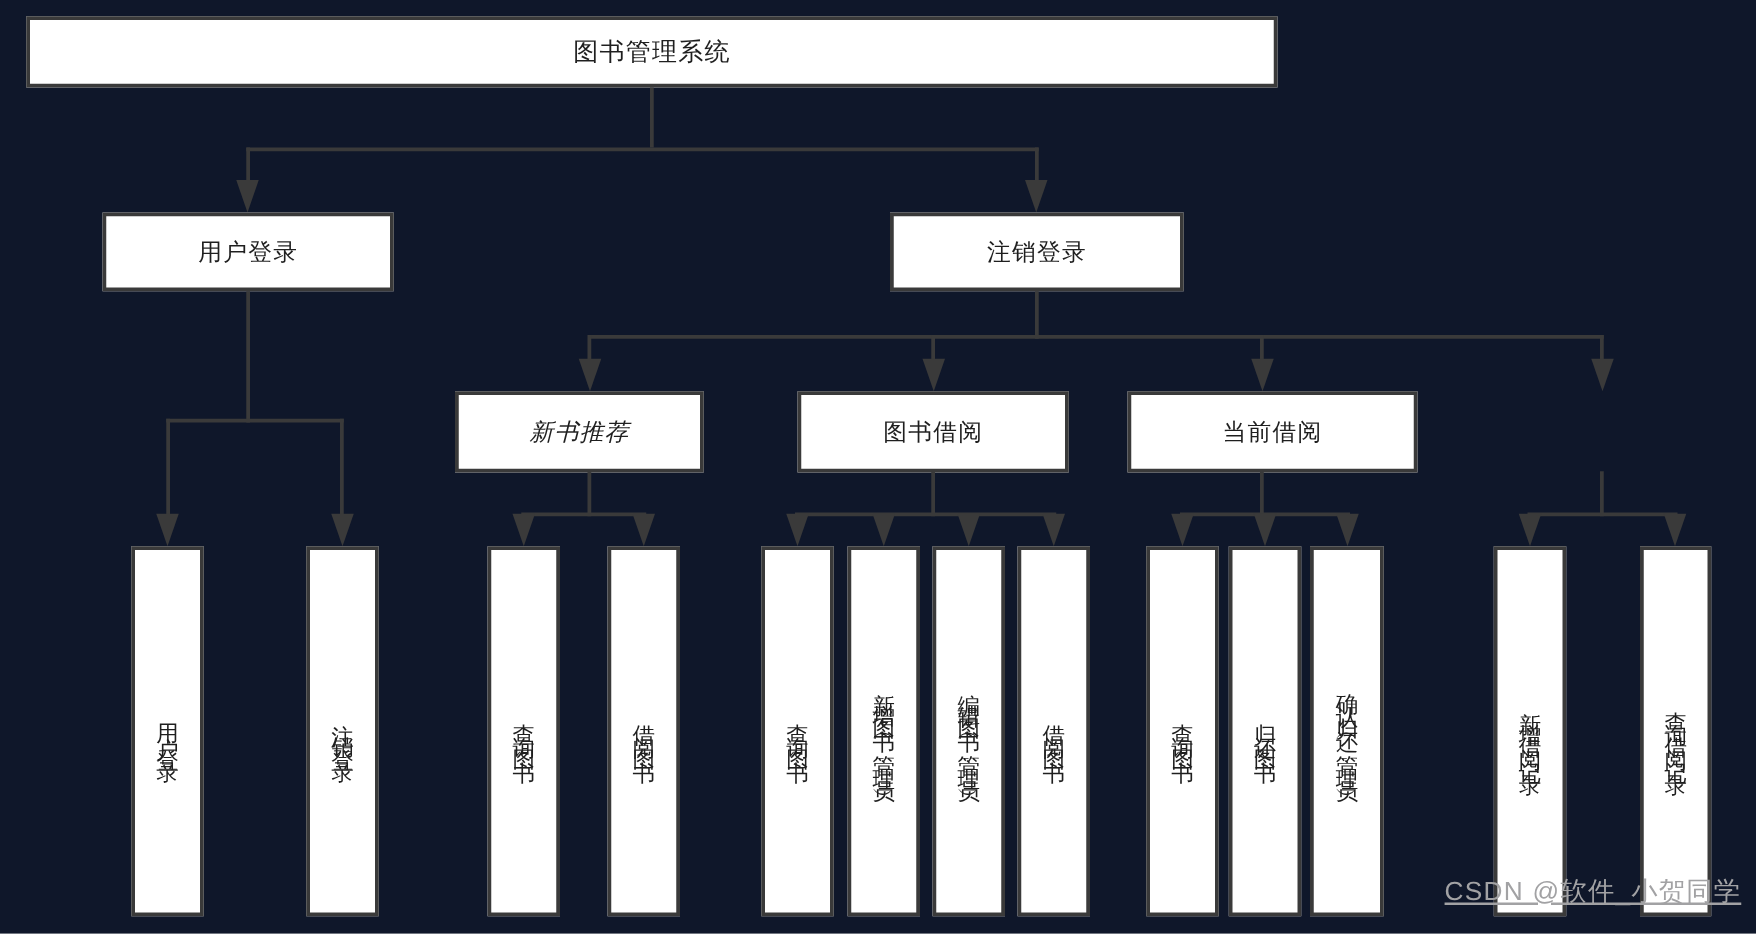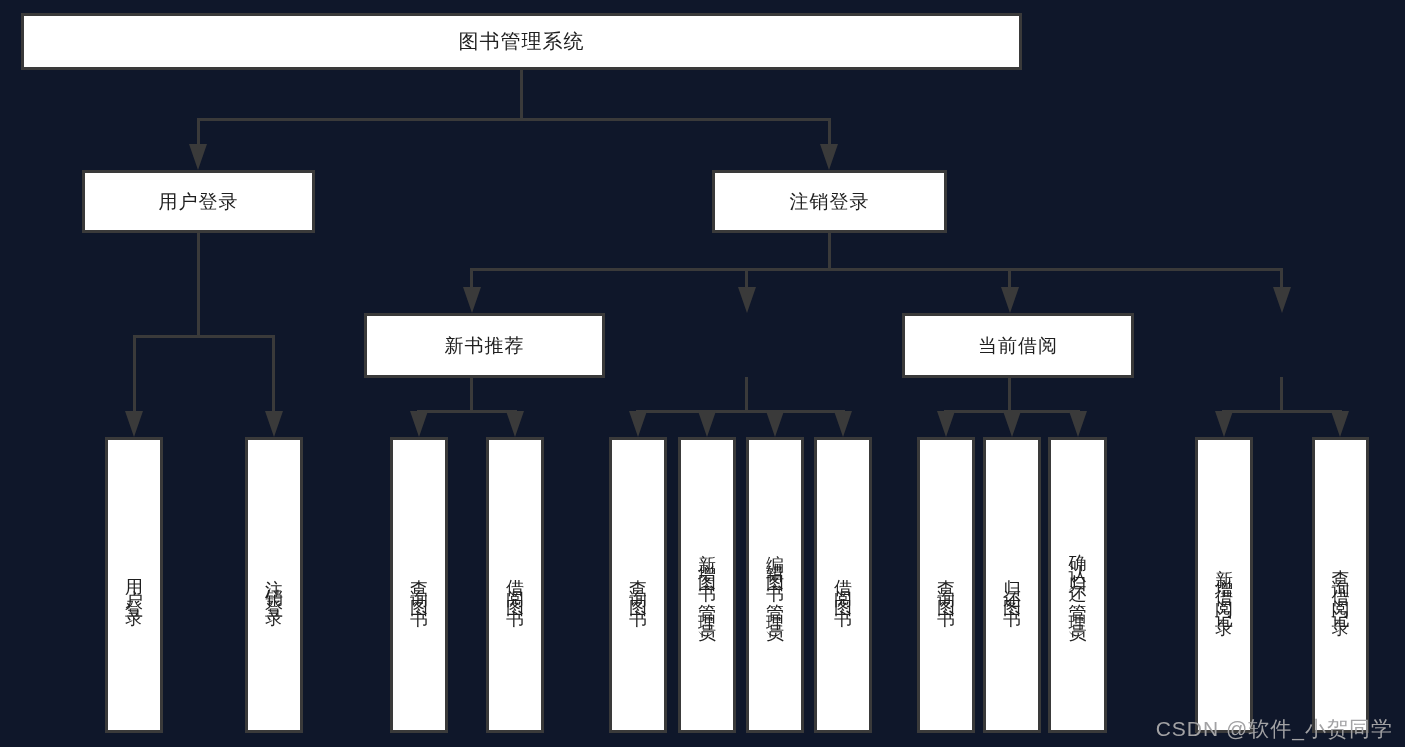--- a/index.html
+++ b/index.html
@@ -42,25 +42,26 @@
   .arrow-down {
     position: absolute;
     width: 0; height: 0;
     border-left: 9px solid transparent;
     border-right: 9px solid transparent;
     border-top: 26px solid #3a3a3a;
   }
   .watermark {
     position: absolute;
     right: 12px;
-    bottom: 4px;
+    bottom: 20px;
     font-size: 21px;
     color: #a2a2a4;
     letter-spacing: 1px;
     z-index: 10;
+    text-decoration: underline;
   }
 </style>
 </head>
 <body>
 
 <div class="canvas">
 
   <div class="box h-label root-box" style="left:21px; top:13px; width:1001px; height:57px;">
     <span>图书管理系统</span>
   </div>
@@ -90,22 +91,25 @@
   <div class="hline" style="left:471px; top:268px; width:812px;"></div>
   <div class="vline" style="left:470px; top:268px; height:21px;"></div>
   <div class="vline" style="left:745px; top:268px; height:21px;"></div>
   <div class="vline" style="left:1008px; top:268px; height:21px;"></div>
   <div class="vline" style="left:1280px; top:268px; height:21px;"></div>
   <div class="arrow-down" style="left:463px; top:287px;"></div>
   <div class="arrow-down" style="left:738px; top:287px;"></div>
   <div class="arrow-down" style="left:1001px; top:287px;"></div>
   <div class="arrow-down" style="left:1273px; top:287px;"></div>
 
-  <div class="box h-label" style="left:364px; top:313px; width:241px; height:65px;">
+  <div class="box h-label" style="left:364px; top:313px; width:199px; height:65px;font-style:italic;">
     <span>新书推荐</span>
+  </div>
+  <div class="box h-label" style="left:638px; top:313px; width:217px; height:65px;">
+    <span>图书借阅</span>
   </div>
   <div class="box h-label" style="left:902px; top:313px; width:232px; height:65px;">
     <span>当前借阅</span>
   </div>
 
   <div class="vline" style="left:470px; top:377px; height:36px;"></div>
   <div class="hline" style="left:417px; top:410px; width:100px;"></div>
   <div class="arrow-down" style="left:410px; top:411px;"></div>
   <div class="arrow-down" style="left:506px; top:411px;"></div>
 

